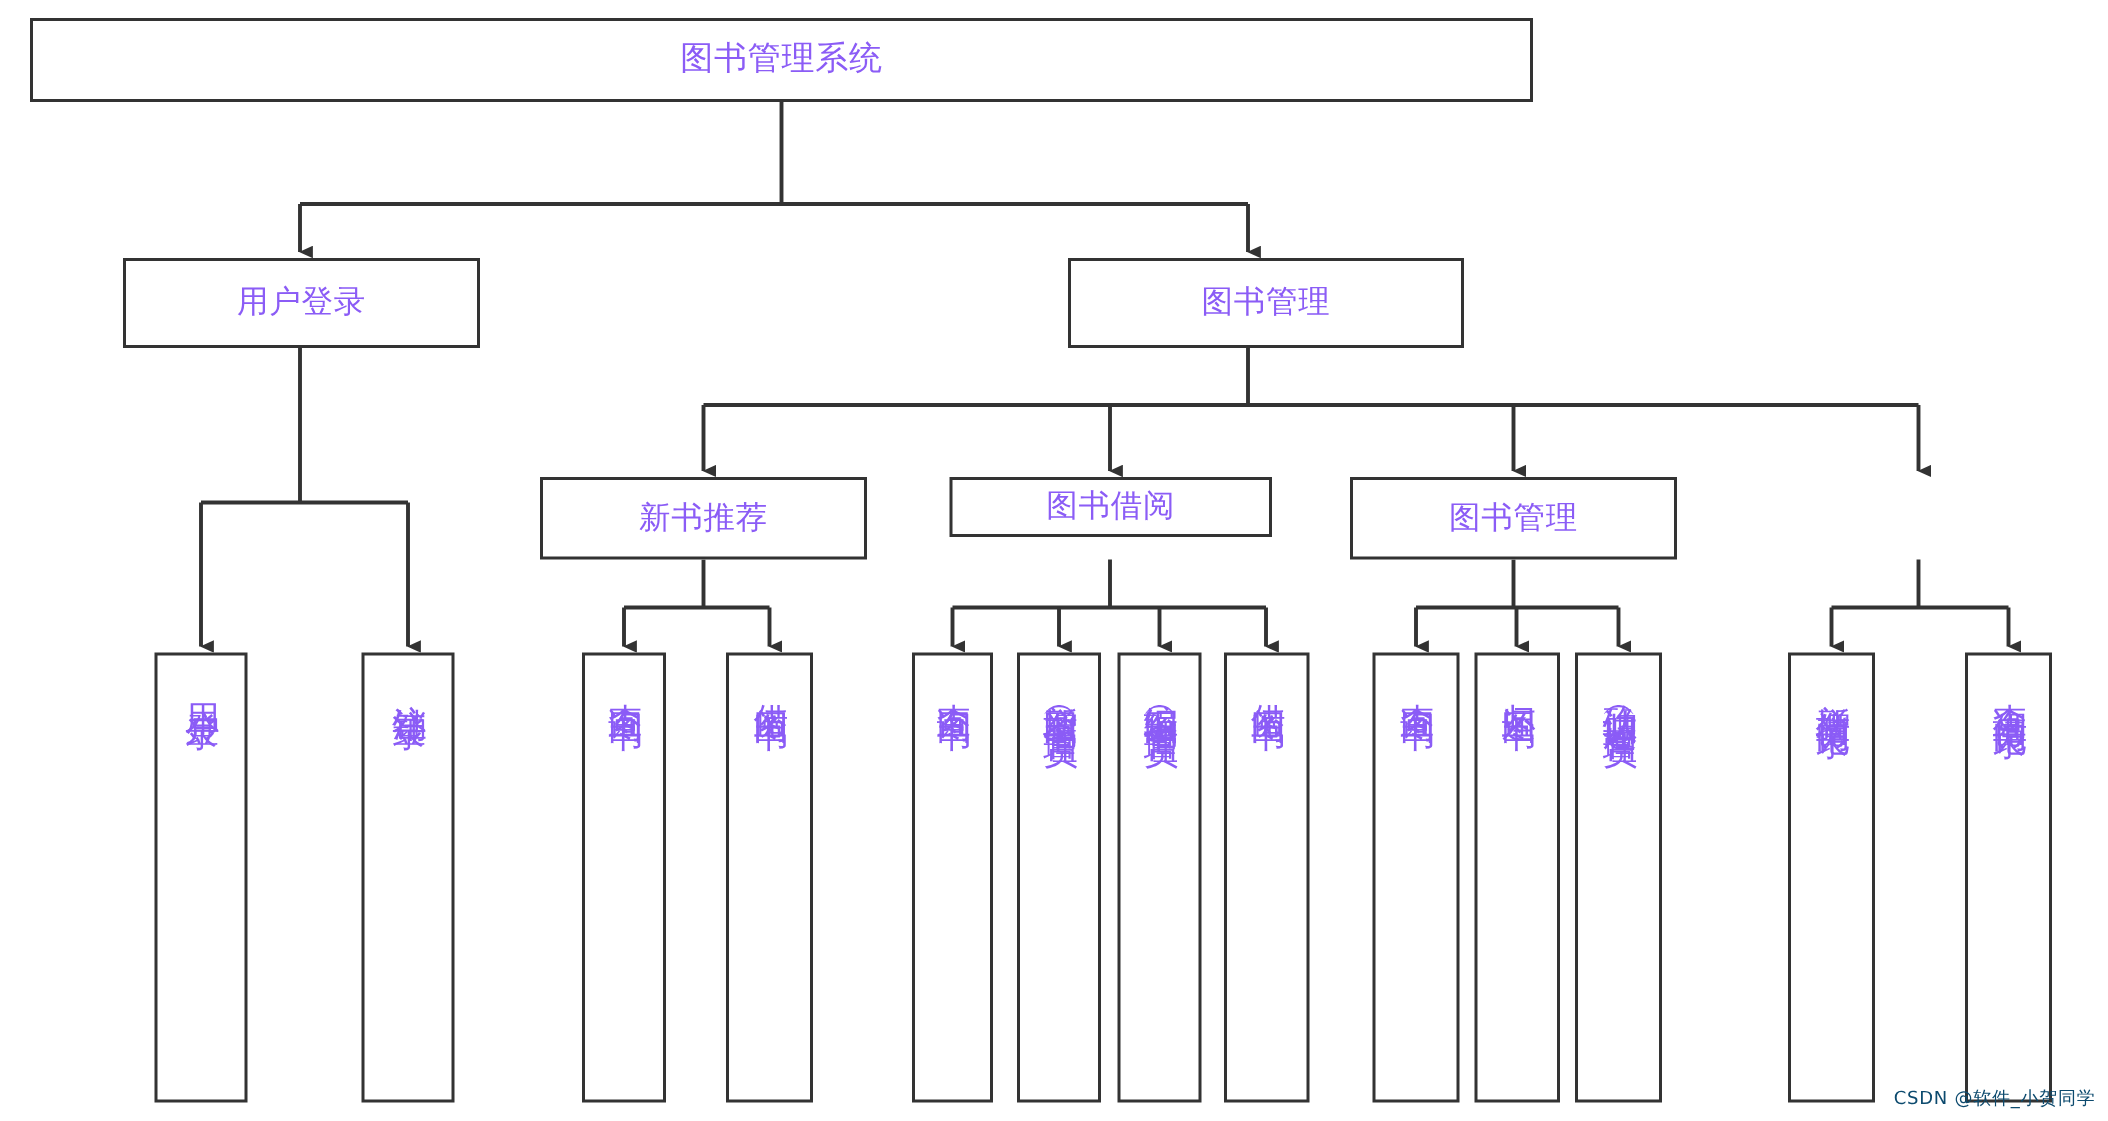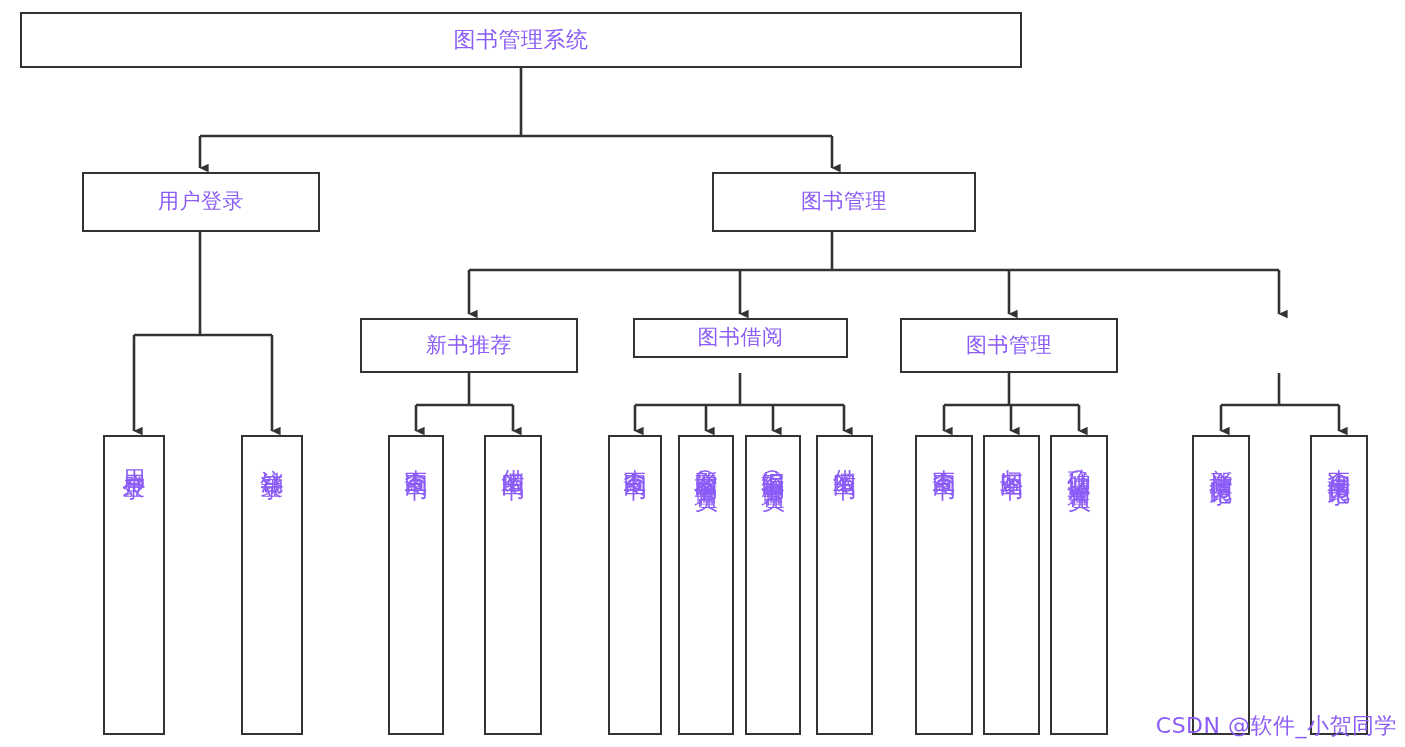--- a/index.html
+++ b/index.html
@@ -61,22 +61,22 @@
     text-orientation: upright;
     font-size: 23px;
     letter-spacing: 3px;
     line-height: 1;
     white-space: nowrap;
   }
   #watermark {
     position: absolute;
     right: 8px;
     bottom: 6px;
-    font-size: 22px;
-    color: #8b5cf6;
+    font-size: 12px;
+    color: #0c4a6e;
     letter-spacing: 0.5px;
     white-space: nowrap;
     pointer-events: none;
     font-family: "DejaVu Sans", "Liberation Sans", sans-serif;
   }
 </style>
 </head>
 <body>
 
 <div id="diagram-root">

